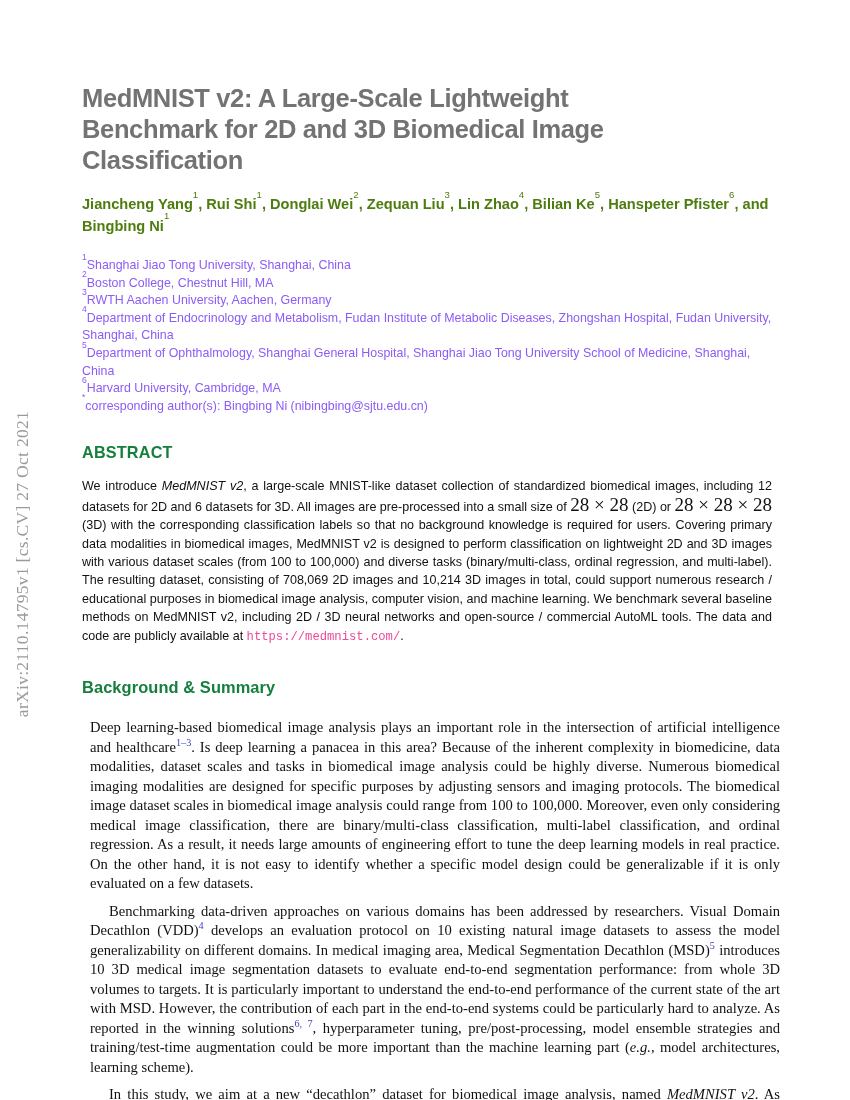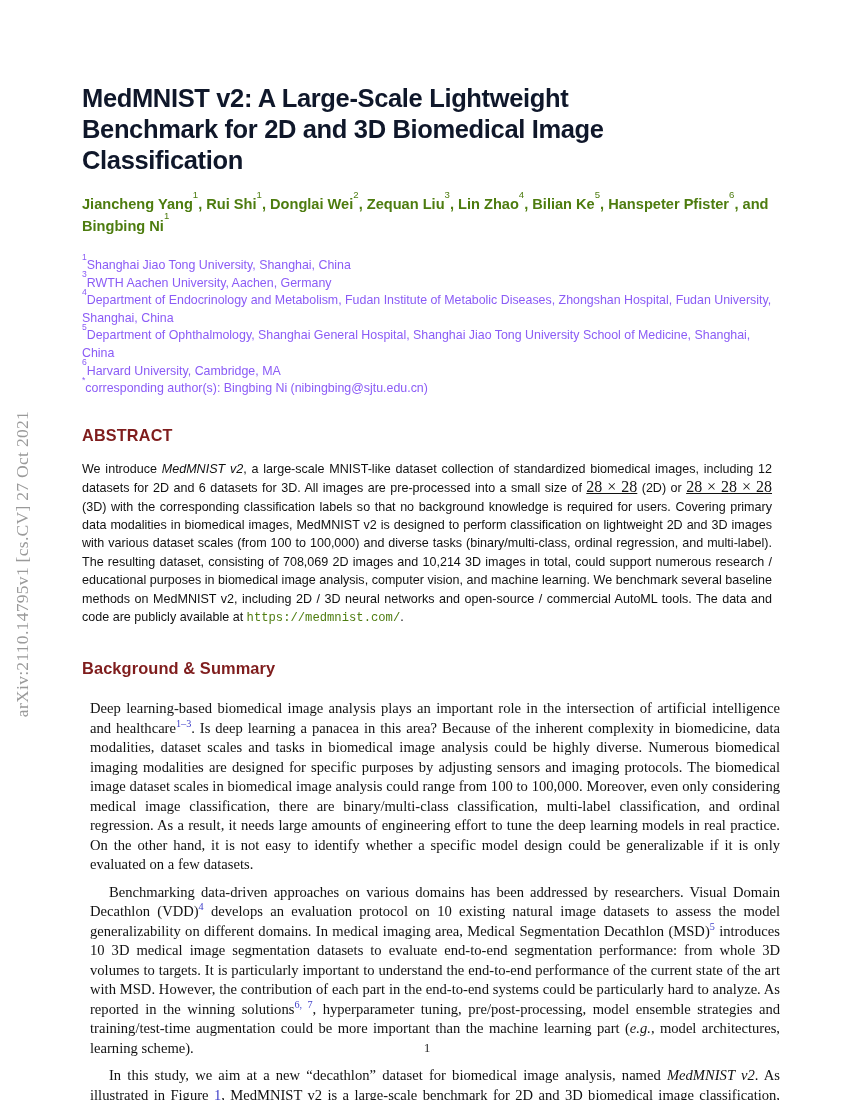--- a/index.html
+++ b/index.html
@@ -49,21 +49,21 @@
     height: 1100px;
   }
 
   
   #paper-title {
     font-family: "Liberation Sans", sans-serif;
     font-weight: bold;
     font-size: 25.5px;
     line-height: 31px;
     letter-spacing: -0.35px;
-    color: #0f172a;
+    color: #737373;
     margin: 0;
     padding-top: 83px;
     width: 620px;
   }
 
   
   #author-list {
     font-family: Liberation Sans, sans-serif;
     font-weight: bold;
     font-size: 14.6px;
@@ -86,47 +86,46 @@
     width: 690px;
   }
   #affiliations .aff-line { margin: 0; }
   #affiliations sup { font-size: 8.6px; top: -0.5em; position: relative; line-height: 0; }
 
   
   .heading-sans {
     font-family: "Liberation Sans", sans-serif;
     font-weight: bold;
     font-size: 16.2px;
-    color: #7f1d1d;
+    color: #15803d;
     margin: 0;
     letter-spacing: 0.2px;
   }
   #abstract-heading { padding-top: 28px; }
   #background-heading { padding-top: 32px; font-size: 16.4px; letter-spacing: 0.1px; }
 
   
   #abstract-body {
     font-family: "Liberation Sans", sans-serif;
     font-size: 12.55px;
     line-height: 18.4px;
     color: #111;
     text-align: justify;
     margin: 0;
     padding-top: 15px;
     width: 690px;
   }
   .mathnum {
     font-family: "Liberation Serif", serif;
-    font-size: 16px;
-    text-decoration: underline;
+    font-size: 19px;
   }
   a.url-link {
     font-family: "Liberation Mono", monospace;
     font-size: 12.2px;
-    color: #4d7c0f;
+    color: #ec4899;
     text-decoration: none;
   }
 
   
   .body-text {
     font-family: "Liberation Serif", serif;
     font-size: 14.6px;
     line-height: 19.5px;
     color: #111;
     text-align: justify;
@@ -164,20 +163,21 @@
 </div>
 
 <div id="page">
 
   <h1 id="paper-title">MedMNIST v2: A Large-Scale Lightweight Benchmark for 2D and 3D Biomedical Image Classification</h1>
 
   <p id="author-list"><span>Jiancheng Yang</span><sup>1</sup>, <span>Rui Shi</span><sup>1</sup>, <span>Donglai Wei</span><sup>2</sup>, <span>Zequan Liu</span><sup>3</sup>, <span>Lin Zhao</span><sup>4</sup>, <span>Bilian Ke</span><sup>5</sup>, <span>Hanspeter Pfister</span><sup>6</sup>, <span>and Bingbing Ni</span><sup>1</sup></p>
 
   <div id="affiliations">
       <div class="aff-line"><sup>1</sup><span>Shanghai Jiao Tong University, Shanghai, China</span></div>
+      <div class="aff-line"><sup>2</sup><span>Boston College, Chestnut Hill, MA</span></div>
       <div class="aff-line"><sup>3</sup><span>RWTH Aachen University, Aachen, Germany</span></div>
       <div class="aff-line"><sup>4</sup><span>Department of Endocrinology and Metabolism, Fudan Institute of Metabolic Diseases, Zhongshan Hospital, Fudan University, Shanghai, China</span></div>
       <div class="aff-line"><sup>5</sup><span>Department of Ophthalmology, Shanghai General Hospital, Shanghai Jiao Tong University School of Medicine, Shanghai, China</span></div>
       <div class="aff-line"><sup>6</sup><span>Harvard University, Cambridge, MA</span></div>
       <div class="aff-line"><sup>*</sup><span>corresponding author(s): Bingbing Ni (nibingbing@sjtu.edu.cn)</span></div>
     </div>
 
   <h2 id="abstract-heading" class="heading-sans">ABSTRACT</h2>
 
   <p id="abstract-body">

